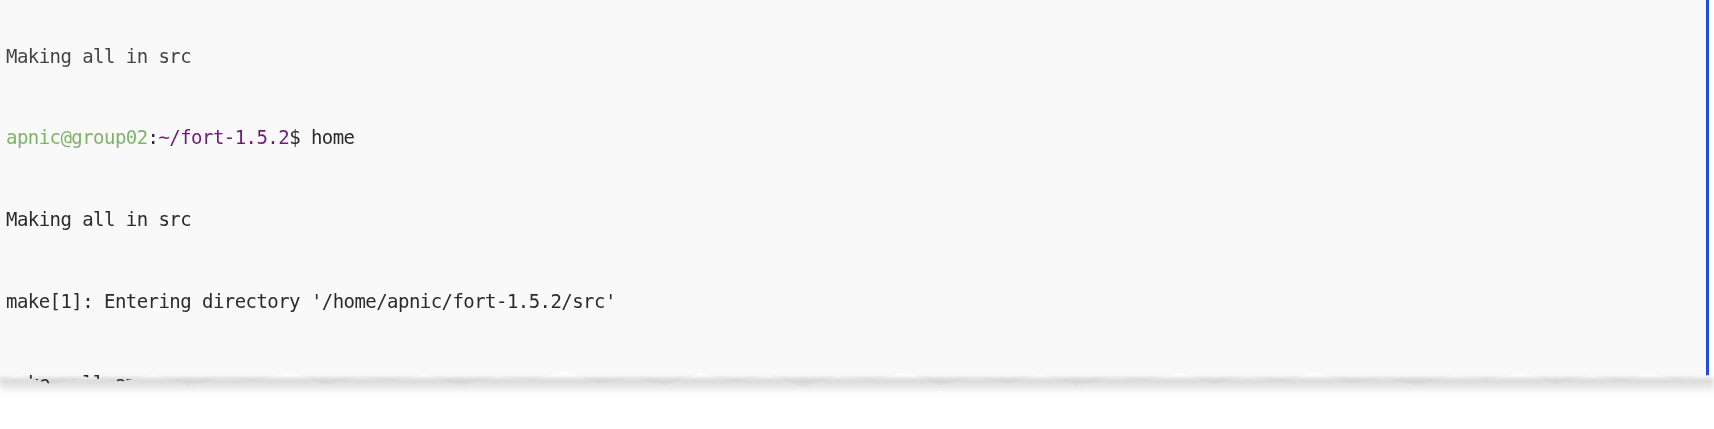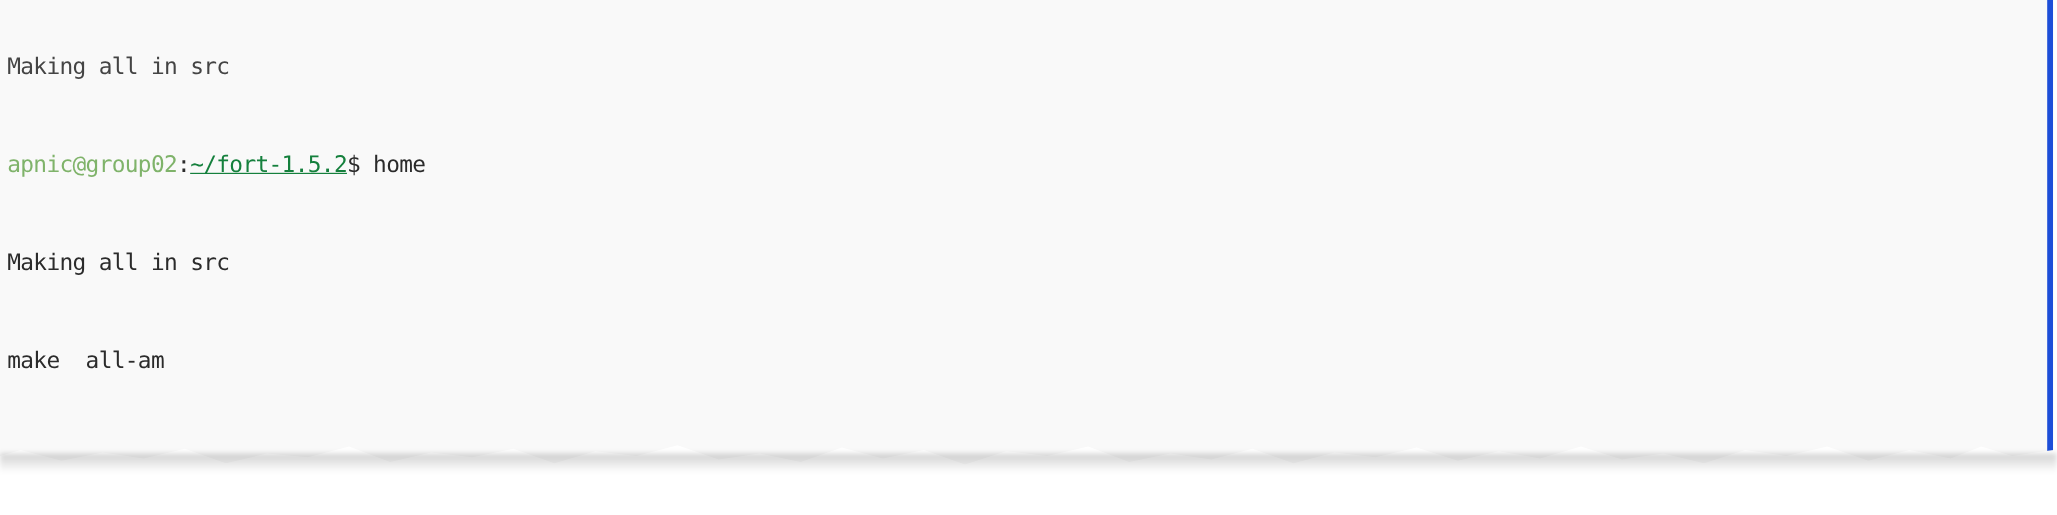--- a/index.html
+++ b/index.html
@@ -10,21 +10,21 @@
       height: 429px;
       overflow: hidden;
     }
     .terminal {
       position: absolute;
       left: 0;
       top: 0;
       width: 1706px;
       height: 429px;
       background: #f9f9f9;
-      border-right: 5px solid #1d4ed8;
+      border-right: 3px solid #1d4ed8;
       box-shadow: 2px 0 4px rgba(0,0,0,0.25);
       overflow: hidden;
       clip-path: polygon(
         0 0, 100% 0, 100% 375px,
         98% 380px, 96.5% 372px, 95% 382px, 93% 375px, 91% 384px, 89% 372px, 87% 380px,
         85% 375px, 83% 386px, 81% 378px, 79% 383px, 77% 372px, 75% 382px, 73% 376px,
         71% 384px, 69% 373px, 67% 381px, 65% 377px, 63% 386px, 61% 374px, 59% 383px,
         57% 378px, 55% 385px, 53% 372px, 51% 380px, 49% 376px, 47% 387px, 45% 375px,
         43% 382px, 41% 373px, 39% 385px, 37% 378px, 35% 383px, 33% 371px, 31% 380px,
         29% 376px, 27% 386px, 25% 374px, 23% 381px, 21% 377px, 19% 385px, 17% 372px,
@@ -48,31 +48,32 @@
       font-family: "DejaVu Sans Mono", "Liberation Mono", monospace;
       font-size: 19px;
       line-height: 27.3px;
       color: #2b2b2b;
       white-space: pre;
       letter-spacing: -0.55px;
     }
     .line { height: 27.3px; }
     .prompt-user { color: #7fb36a; text-align: right; }
     .prompt-sep { color: #2b2b2b; }
-    .prompt-path { color: #15803d; text-decoration: underline; }
+    .prompt-path { color: #701a75; }
     .faded { color: #444; }
   </style>
 </head>
 <body>
 
 <div class="terminal">
   <div class="lines">
     <div class="line faded">Making all in src</div>
     <div class="line"><span class="prompt-user">apnic@group02</span><span class="prompt-sep">:</span><span class="prompt-path">~/fort-1.5.2</span><span>$</span><span> home</span></div>
     <div class="line">Making all in src</div>
+    <div class="line">make[1]: Entering directory '/home/apnic/fort-1.5.2/src'</div>
     <div class="line">make  all-am</div>
     
     
     
     
     
     
     
     
     

